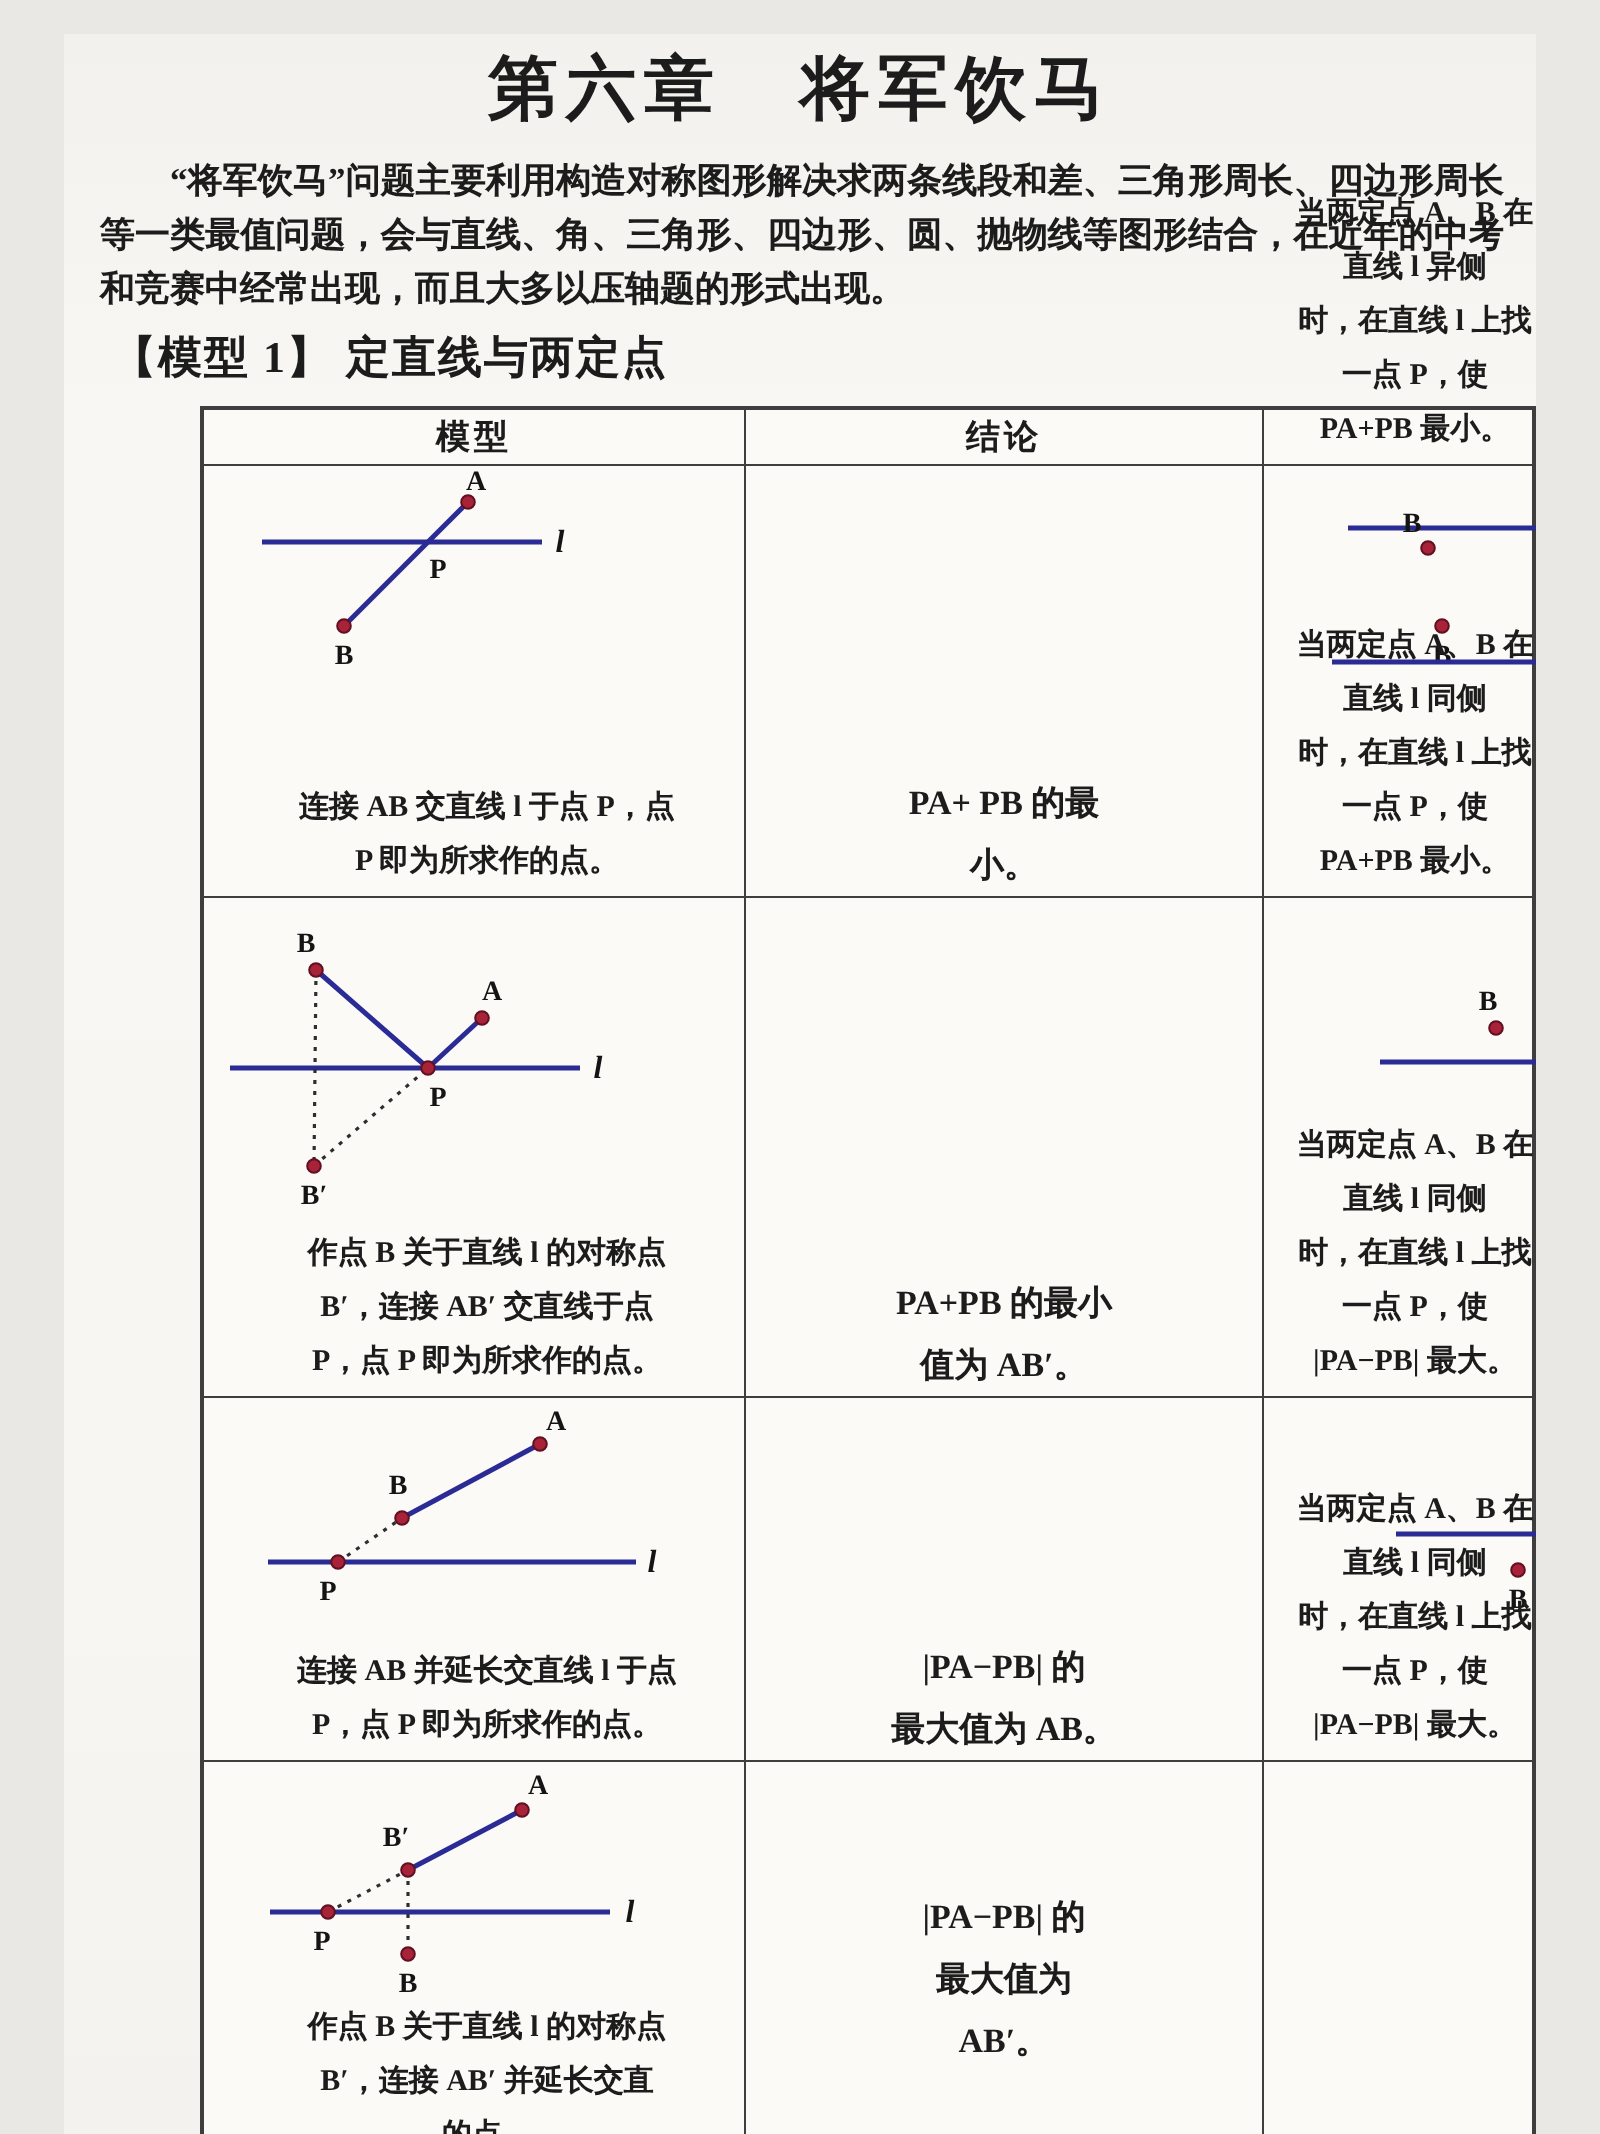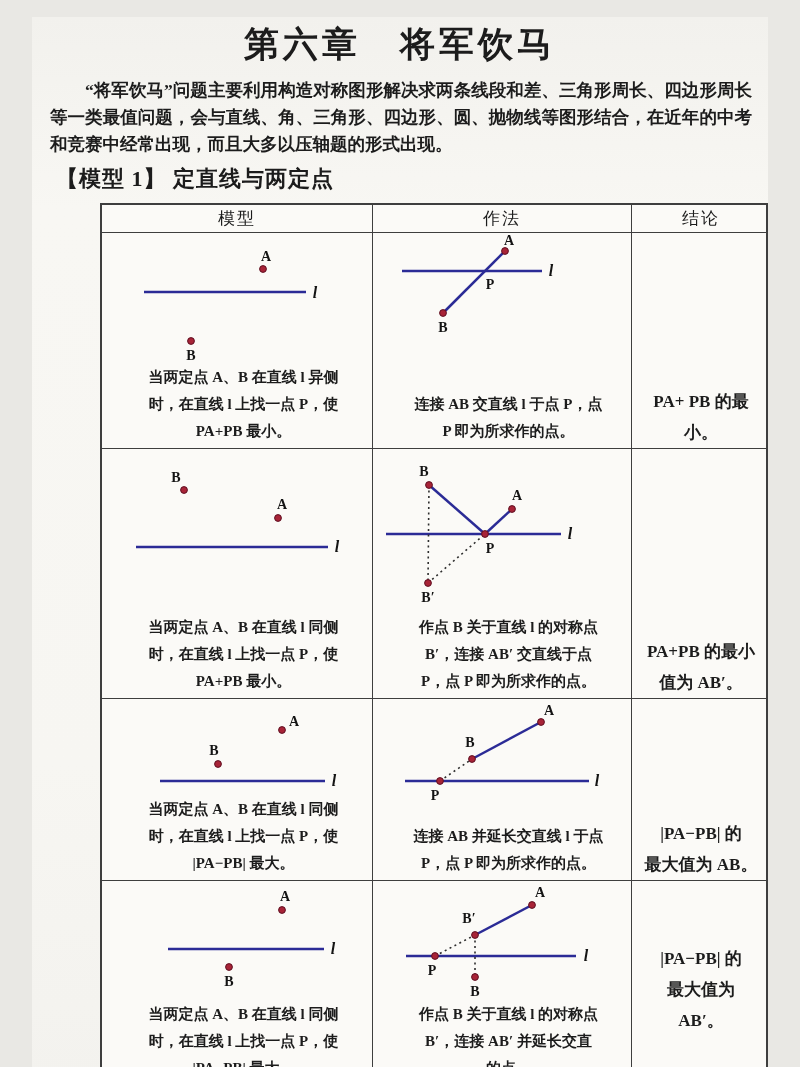--- a/index.html
+++ b/index.html
@@ -52,21 +52,21 @@
   .cell{
     position:relative;
     border-right:1.5px solid #3e3e3e;
     border-bottom:1.5px solid #3e3e3e;
     box-sizing:border-box;
     overflow:visible;
   }
   .cell:nth-child(3n){border-right:none;}
   .head{
     display:flex;align-items:center;justify-content:center;
-    font-size:17px;font-weight:400;letter-spacing:2px;
+    font-size:17px;font-weight:700;letter-spacing:2px;
   }
   .txt{
     position:absolute;left:16px;right:3px;bottom:3px;
     text-align:center;
     font-size:15px;
     line-height:27px;
     font-weight:600;
   }
   
   .r3.c1 .txt{bottom:auto;top:120px;}
@@ -89,21 +89,20 @@
 </style>
 </head>
 <body>
 
 <div id="page">
   <div class="title">第六章　将军饮马</div>
   <div class="intro">“将军饮马”问题主要利用构造对称图形解决求两条线段和差、三角形周长、四边形周长等一类最值问题，会与直线、角、三角形、四边形、圆、抛物线等图形结合，在近年的中考和竞赛中经常出现，而且大多以压轴题的形式出现。</div>
   <div class="model-heading">【模型 1】 定直线与两定点</div>
   <div class="jtable" id="jtable">
       <div class="cell head">模型</div>
-      <div class="cell head">作法</div>
       <div class="cell head">结论</div>
       <div class="cell body r0 c0">
         <svg viewBox="0 0 271 216" width="271" height="216" class="diag">
           <line x1="42" y1="59" x2="204" y2="59" stroke="#2b2b96" stroke-width="2.5"></line>
           <circle cx="161" cy="36" r="3.4" fill="#a82337" stroke="#5f1022" stroke-width="1"></circle>
           <circle cx="89" cy="108" r="3.4" fill="#a82337" stroke="#5f1022" stroke-width="1"></circle>
           <text x="164" y="28" class="lab">A</text>
           <text x="89" y="127" class="lab">B</text>
           <text x="213" y="65" class="lab it">l</text>
         </svg>

